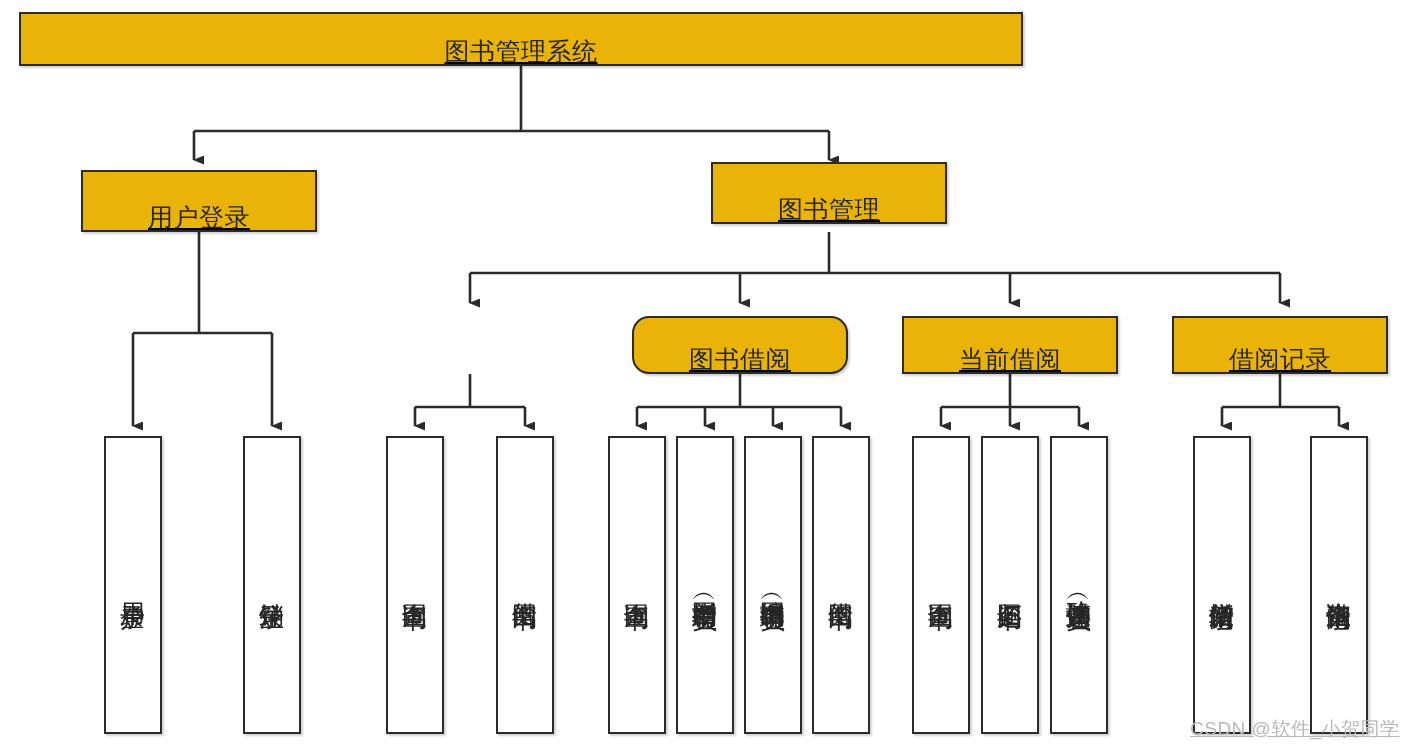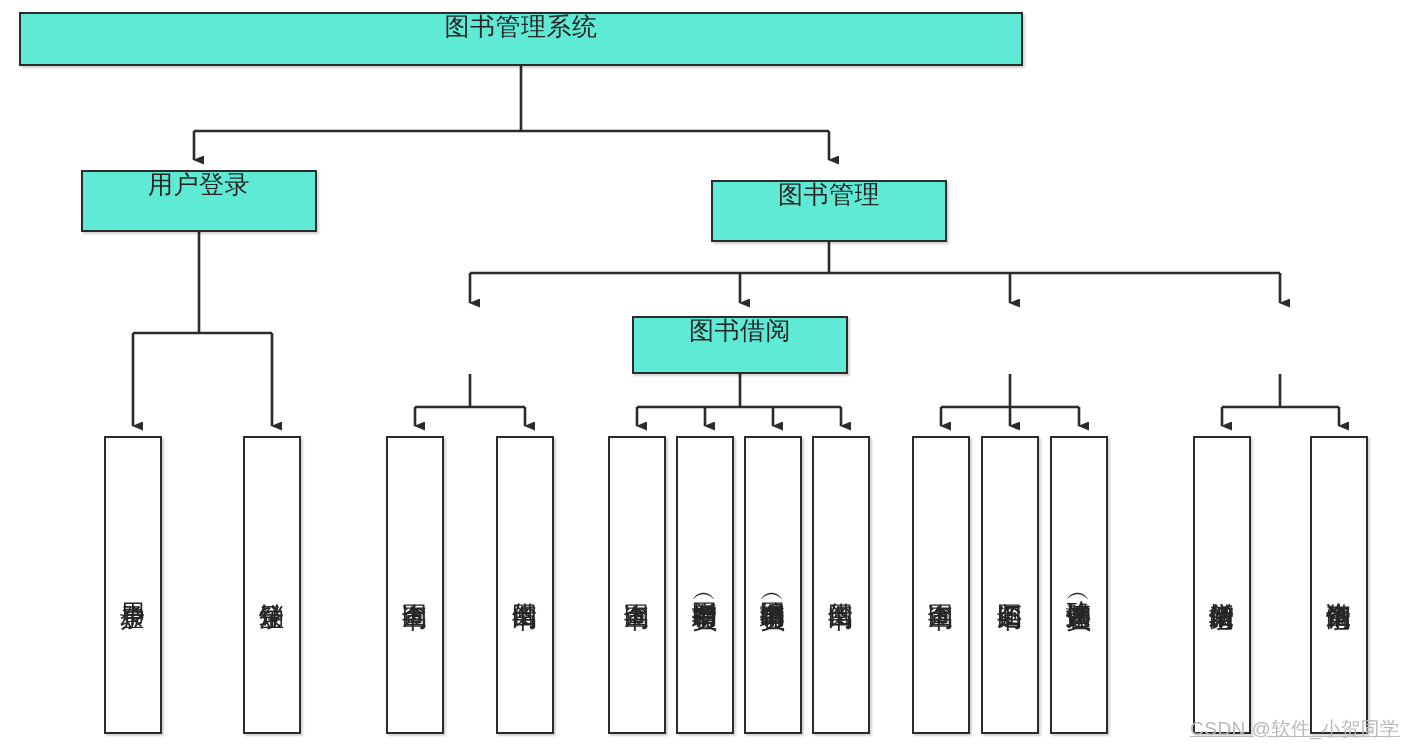--- a/index.html
+++ b/index.html
@@ -14,25 +14,26 @@
     position: relative;
     width: 1405px;
     height: 747px;
     background: #ffffff;
     overflow: hidden;
   }
   .node {
     position: absolute;
     box-sizing: border-box;
     border: 2.5px solid #2b2b2b;
-    background: #5eead4;
+    background: #eab308;
     display: flex;
-    align-items: flex-start;
+    align-items: flex-end;
     justify-content: center;
     box-shadow: 2px 2px 2px rgba(0,0,0,0.18);
+    text-decoration: underline;
   }
   .node .label-h {
     font-size: 25px;
     color: #262626;
     line-height: 1;
     letter-spacing: 0.5px;
     white-space: nowrap;
   }
   .leaf {
     position: absolute;
@@ -125,26 +126,32 @@
     </g>
   </svg>
 
   <div class="node" style="left:19px; top:12px; width:1004px; height:54px;">
     <span class="label-h">图书管理系统</span>
   </div>
 
   <div class="node" style="left:81px; top:170px; width:236px; height:62px;">
     <span class="label-h">用户登录</span>
   </div>
-  <div class="node" style="left:711px; top:180px; width:236px; height:62px;">
+  <div class="node" style="left:711px; top:162px; width:236px; height:62px;">
     <span class="label-h">图书管理</span>
   </div>
 
-  <div class="node" style="left:632px; top:316px; width:216px; height:58px;">
+  <div class="node" style="left:632px; top:316px; width:216px; height:58px;border-radius:17px;">
     <span class="label-h">图书借阅</span>
+  </div>
+  <div class="node" style="left:902px; top:316px; width:216px; height:58px;">
+    <span class="label-h">当前借阅</span>
+  </div>
+  <div class="node" style="left:1172px; top:316px; width:216px; height:58px;">
+    <span class="label-h">借阅记录</span>
   </div>
 
   <div class="leaf" style="left:104px; top:436px; width:58px; height:298px;">
     <span class="label-v">用户登录</span>
   </div>
   <div class="leaf" style="left:243px; top:436px; width:58px; height:298px;">
     <span class="label-v">注销登录</span>
   </div>
 
   <div class="leaf" style="left:386px; top:436px; width:58px; height:298px;">

